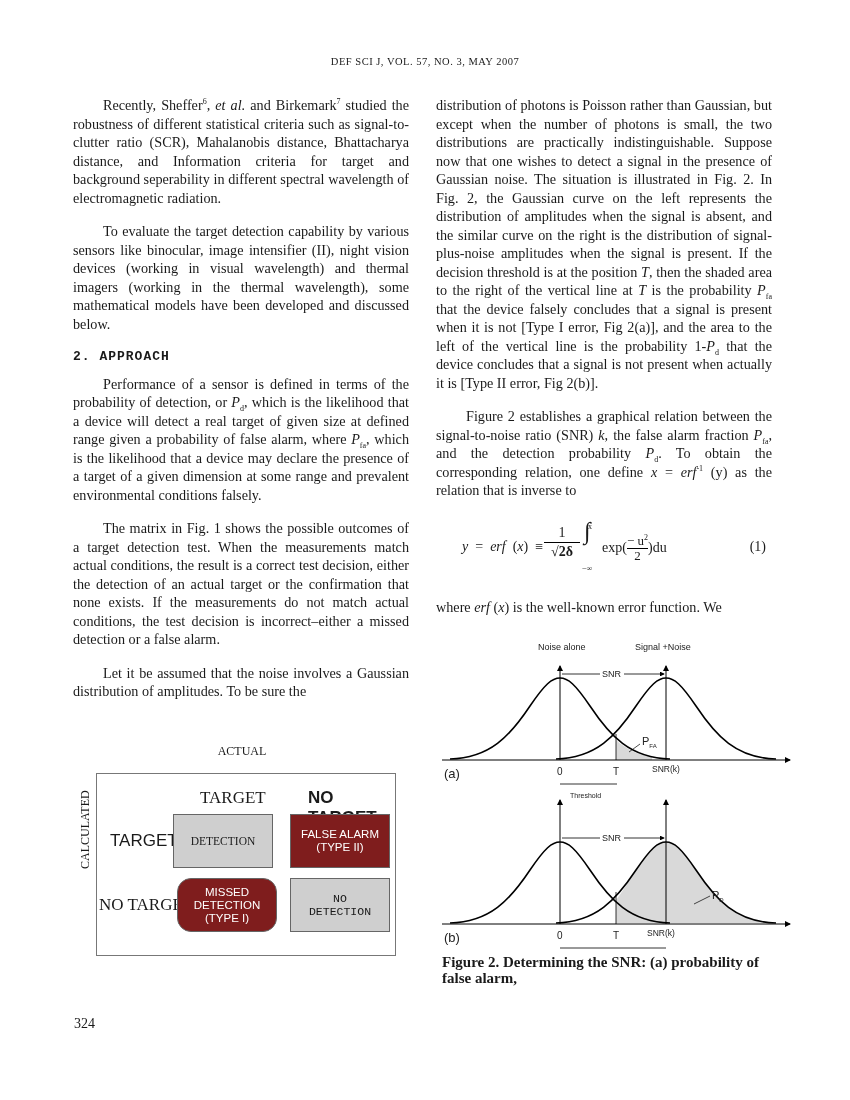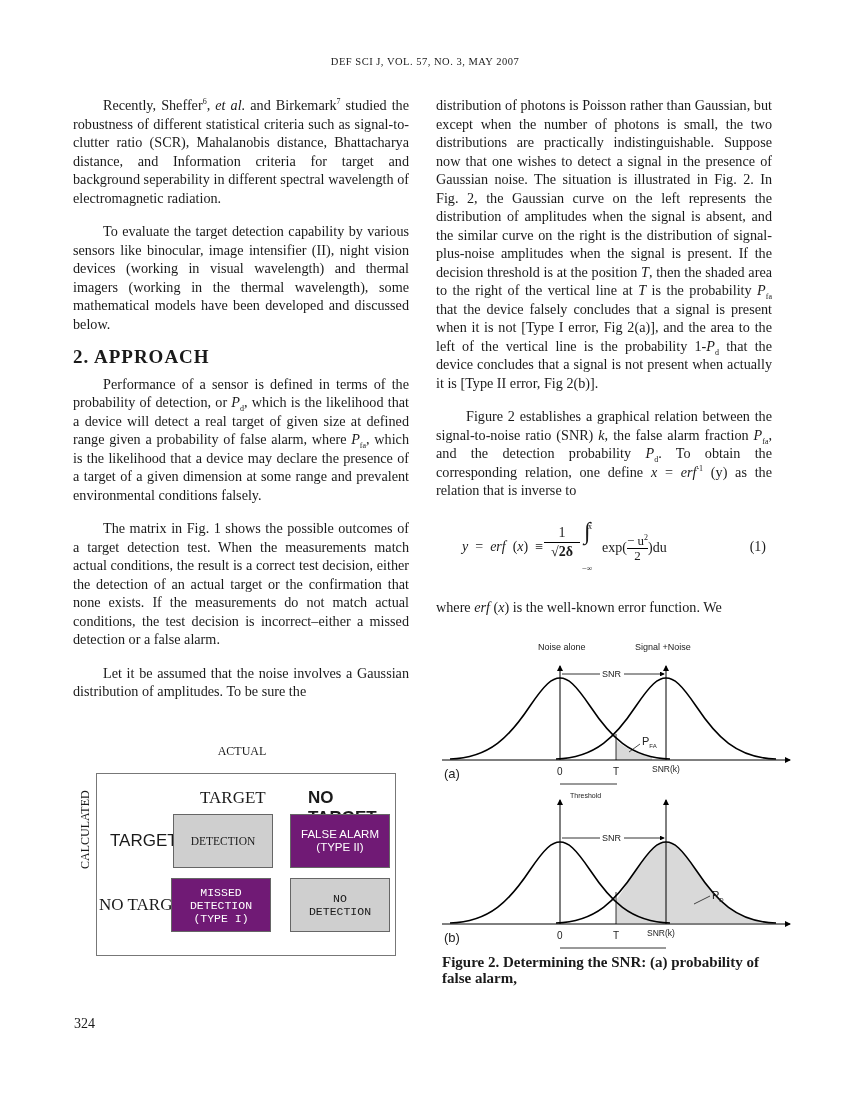--- a/index.html
+++ b/index.html
@@ -3,42 +3,42 @@
 <meta charset="utf-8">
 <style>
   html,body{margin:0;padding:0;background:#fff;}
   body{width:850px;height:1100px;position:relative;overflow:hidden;font-family:"Liberation Serif","DejaVu Serif",serif;color:#1a1a1a;}
   .header{position:absolute;top:56px;left:0;width:850px;text-align:center;font-size:10.5px;letter-spacing:0.5px;}
   .col{position:absolute;width:336px;font-size:14.2px;line-height:18.5px;text-align:justify;}
   .col.left{left:73px;top:96px;}
   .col.right{left:436px;top:96px;}
   .col p{margin:0 0 15px 0;text-indent:30px;}
   .col p.noindent{text-indent:0;}
-  h2{font-size:19px;font-weight:bold;letter-spacing:1px;margin:4px 0 8px 0;}
+  h2{font-size:13px;font-weight:bold;letter-spacing:1px;margin:4px 0 8px 0;font-family:Liberation Mono, monospace;}
   sup{font-size:8px;vertical-align:super;line-height:0;}
   sub{font-size:8px;vertical-align:sub;line-height:0;}
   i{font-style:italic;}
   .eq{position:relative;height:60px;margin:20px 0 18px 0;font-size:14px;}
   .eq .lhs{position:absolute;left:26px;top:18px;}
   .eq .frac{position:absolute;left:108px;top:4px;text-align:center;width:36px;}
   .eq .frac .num{border-bottom:1px solid #000;display:block;font-size:14px;}
   .eq .integral{position:absolute;left:148px;top:2px;font-size:24px;}
   .eq .ilim-top{position:absolute;left:152px;top:-2px;font-size:8px;}
   .eq .ilim-bot{position:absolute;left:146px;top:40px;font-size:8px;}
   .eq .body{position:absolute;left:166px;top:14px;}
   .eq .num-label{position:absolute;right:6px;top:18px;}
   .fig1{position:absolute;left:73px;top:744px;width:336px;}
   .fig1 .actual{text-align:center;font-size:12px;margin-bottom:14px;margin-left:2px;}
   .fig1 .box{position:relative;border:1px solid #777;width:298px;height:181px;margin-left:23px;}
   .fig1 .calc{position:absolute;left:-19px;top:95px;transform:rotate(-90deg);transform-origin:left top;font-size:12px;white-space:nowrap;}
   .fig1 .label{position:absolute;font-family:"Liberation Sans",sans-serif;font-size:17px;}
   .fig1 .label.serif{font-family:"Liberation Serif",serif;}
   .cell{position:absolute;width:98px;height:52px;display:flex;align-items:center;justify-content:center;text-align:center;font-size:11.5px;line-height:13px;border:1px solid #666;}
   .cell.light{background:#cfcfcf;color:#1a1a1a;}
-  .cell.dark{background:#701a75;color:#fff;}
+  .cell.dark{background:#7f1d1d;color:#fff;}
   .fig1 .caption{font-weight:bold;font-size:11.5px;text-align:center;margin-top:14px;white-space:nowrap;}
   .fig2{position:absolute;left:440px;top:636px;width:360px;}
   .fig2 .caption{position:absolute;left:2px;top:318px;font-weight:bold;font-size:15px;line-height:16px;width:345px;}
   .fig2 .caption .second{padding-left:55px;display:block;}
   .pagenum{position:absolute;left:74px;top:1016px;font-size:14px;text-align:right;}
   svg text{font-family:"Liberation Sans",sans-serif;}
 </style>
 </head>
 <body>
 
@@ -61,21 +61,21 @@
     <div class="label" style="left:211px;top:14px;font-weight:bold;">NO TARGET</div>
     <div class="label" style="left:13px;top:57px;">TARGET</div>
     <div class="label serif" style="left:2px;top:121px;">NO TARGET</div>
 
     <div class="cell light" style="left:76px;top:40px;font-family:'Liberation Serif',serif;">
       <span>DETECTION</span>
     </div>
     <div class="cell dark" style="left:193px;top:40px;font-family:'Liberation Sans',sans-serif;">
       <span><span>FALSE ALARM</span><br><span>(TYPE II)</span></span>
     </div>
-    <div class="cell dark" style="left:74px;top:104px;font-family:Liberation Mono, monospace;">
+    <div class="cell dark" style="left:80px;top:104px;font-family:Liberation Sans, sans-serif;border-radius:14px;">
       <span><span>MISSED</span><br><span>DETECTION</span><br><span>(TYPE I)</span></span>
     </div>
     <div class="cell light" style="left:193px;top:104px;font-family:Liberation Mono, monospace;">
       <span><span>NO</span><br><span>DETECTION</span></span>
     </div>
   </div>
 </div>
 
 <div class="col right">
   <p class="noindent"><span>distribution of photons is Poisson rather than Gaussian, but except when the number of photons is small, the two distributions are practically indistinguishable. Suppose now that one wishes to detect a signal in the presence of Gaussian noise. The situation is illustrated in Fig. 2. In Fig. 2, the Gaussian curve on the left represents the distribution of amplitudes when the signal is absent, and the similar curve on the right is the distribution of signal-plus-noise amplitudes when the signal is present. If the decision threshold is at the position </span><i>T</i><span>, then the shaded area to the right of the vertical line at </span><i>T</i><span> is the probability </span><i>P</i><sub>fa</sub><span> that the device falsely concludes that a signal is present when it is not [Type I error, Fig 2(a)], and the area to the left of the vertical line is the probability 1-</span><i>P</i><sub>d</sub><span> that the device concludes that a signal is not present when actually it is [Type II error, Fig 2(b)].</span></p>

